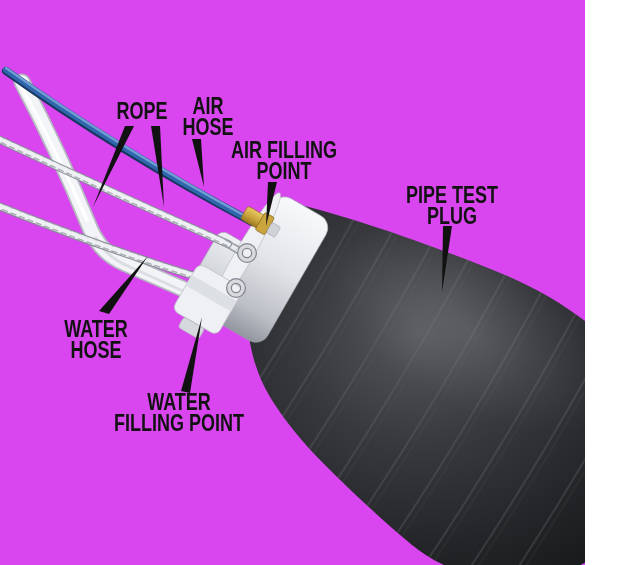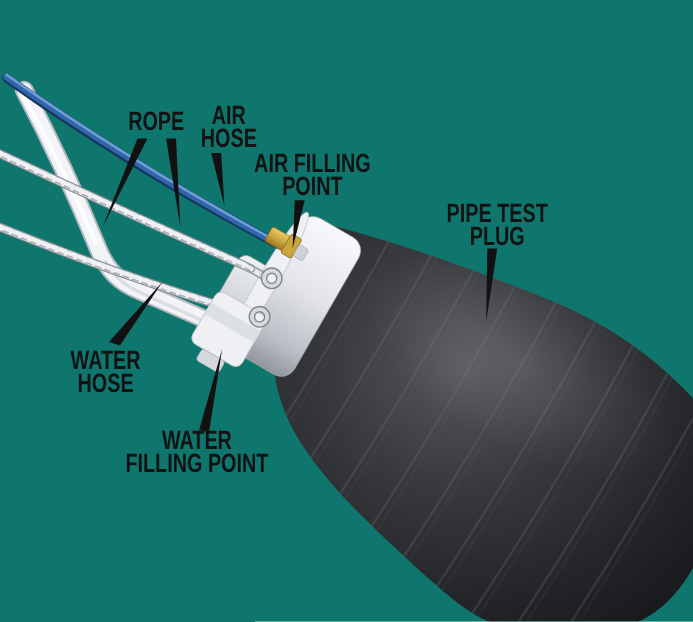--- a/index.html
+++ b/index.html
@@ -1,19 +1,19 @@
 <!DOCTYPE html>
 <html><head>
 <meta charset="utf-8">
 <style>
   html,body{margin:0;padding:0;}
   #stage{
     position:relative;
-    width:630px;height:565px;
-    background:#0f766e;
+    width:585px;height:565px;
+    background:#d946ef;
     overflow:hidden;
     font-family:"Liberation Sans", sans-serif;
   }
   #art{position:absolute;left:0;top:0;}
   .label{
     position:absolute;
     transform:translate(-50%,-50%) scaleX(0.75);
     font-weight:bold;
     font-size:24px;
     line-height:20.5px;

